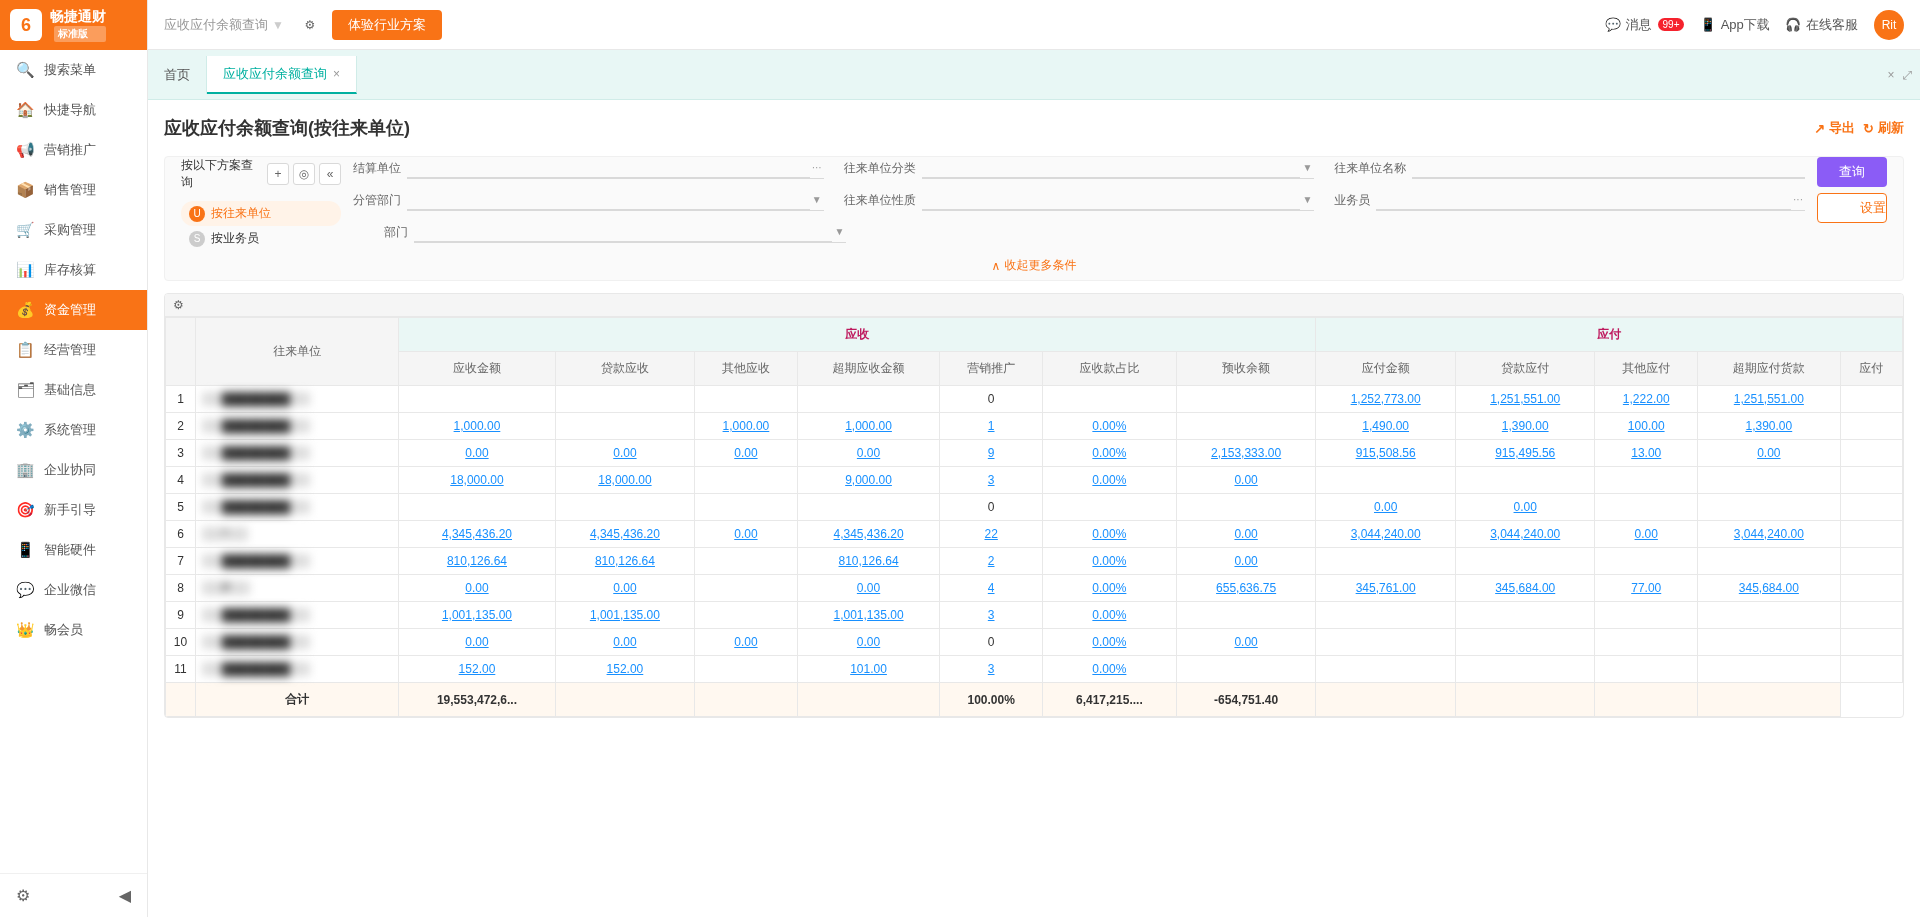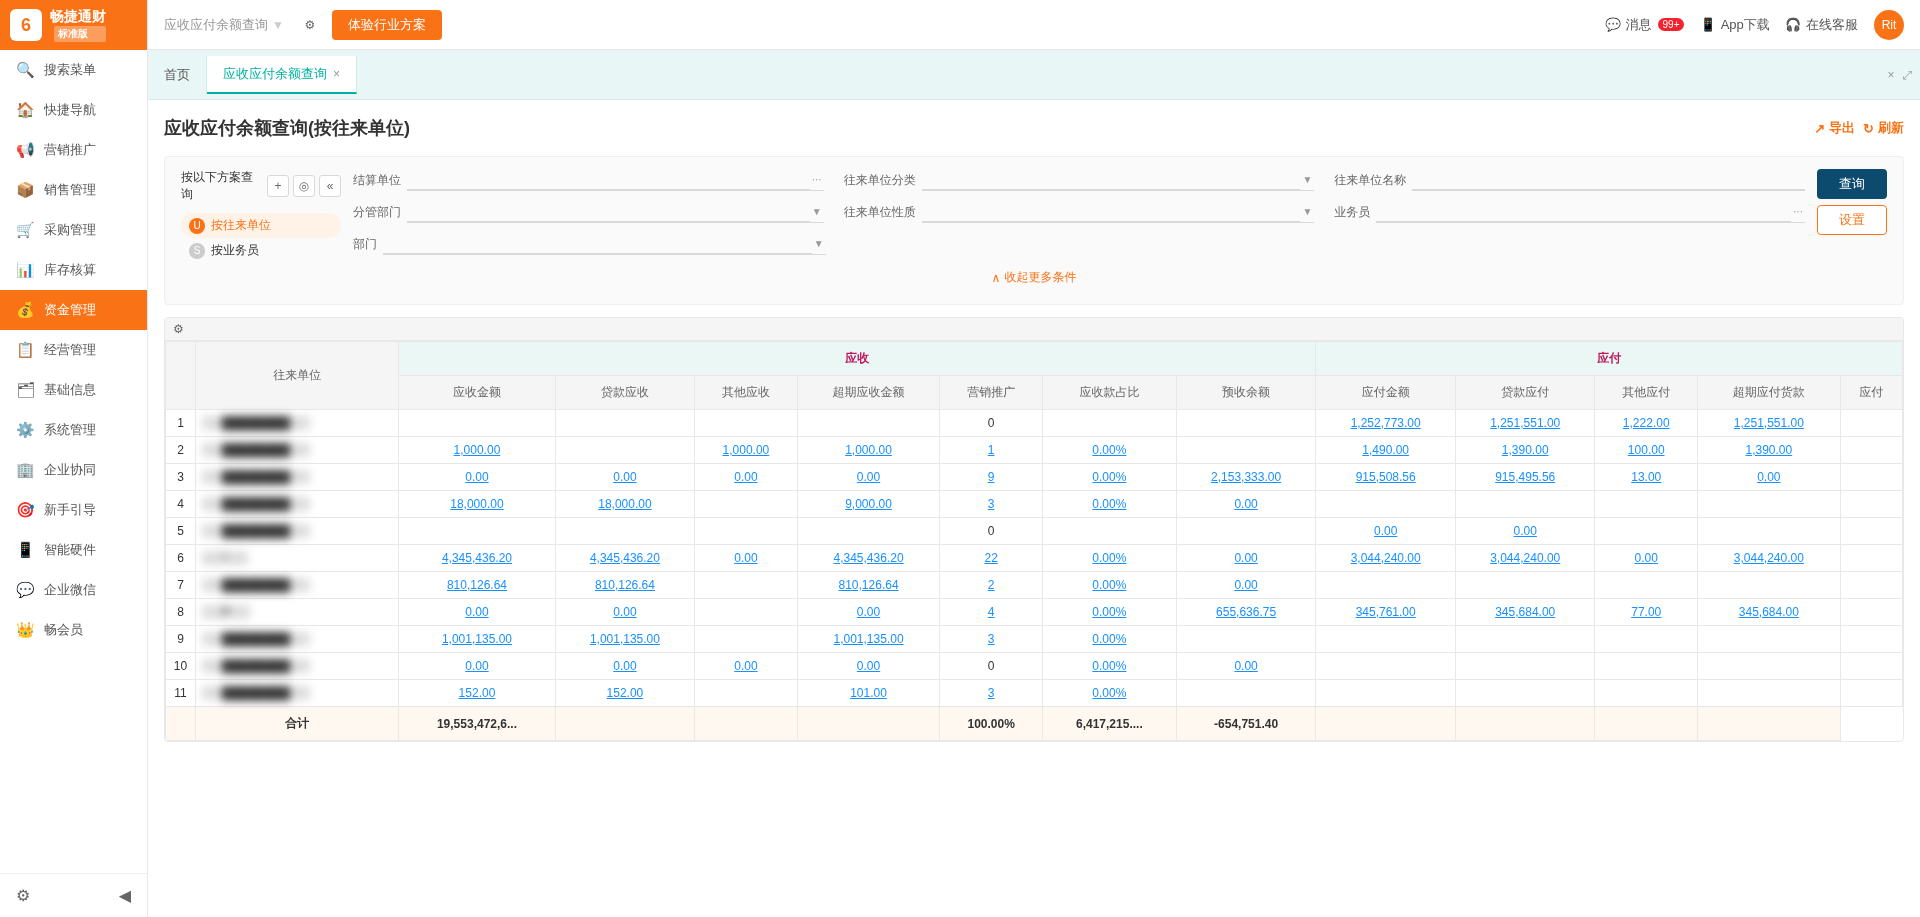--- a/index.html
+++ b/index.html
@@ -40,43 +40,43 @@
     
     .content { flex: 1; overflow: auto; background: #fff; margin: 0; }
     .content-inner { padding: 16px; }
 
     
     .page-title { font-size: 18px; font-weight: bold; color: #333; margin-bottom: 16px; display: flex; align-items: center; justify-content: space-between; }
     .page-title-actions { display: flex; gap: 8px; }
     .action-btn { display: flex; align-items: center; gap: 4px; color: #f97316; font-size: 13px; cursor: pointer; }
 
     
-    .filter-area { background: #fafafa; border: 1px solid #f0f0f0; border-radius: 4px; padding: 12px 16px; margin-bottom: 12px; }
+    .filter-area { background: #fafafa; border: 1px solid #f0f0f0; border-radius: 4px; padding: 0 16px; margin-bottom: 12px; }
     .filter-label-row { display: flex; align-items: center; gap: 8px; margin-bottom: 10px; flex-shrink: 0; }
     .filter-controls { display: flex; gap: 4px; }
     .filter-btn { width: 22px; height: 22px; border: 1px solid #d9d9d9; border-radius: 3px; display: flex; align-items: center; justify-content: center; cursor: pointer; background: #fff; font-size: 12px; color: #666; }
     .scheme-item { display: flex; align-items: center; gap: 6px; padding: 4px 8px; cursor: pointer; border-radius: 12px; font-size: 12px; }
     .scheme-item.active { background: #fff3e8; color: #f97316; }
     .scheme-item .dot { width: 14px; height: 14px; border-radius: 50%; display: flex; align-items: center; justify-content: center; font-size: 10px; color: #fff; }
     .scheme-item.active .dot { background: #f97316; }
     .scheme-item .dot2 { background: #ccc; }
     .filter-field-row { display: flex; align-items: center; gap: 20px; }
     .filter-field { display: flex; align-items: center; gap: 6px; flex: 1; }
     .filter-field label { color: #666; font-size: 12px; white-space: nowrap; flex-shrink: 0; }
     .filter-field .field-input { flex: 1; border: none; border-bottom: 1px solid #d9d9d9; padding: 3px 4px; font-size: 12px; background: transparent; outline: none; }
     .field-with-icon { display: flex; align-items: center; border: none; border-bottom: 1px solid #d9d9d9; flex: 1; }
     .field-with-icon input { flex: 1; border: none; outline: none; font-size: 12px; background: transparent; padding: 3px 4px; }
     .field-icon { color: #999; font-size: 10px; cursor: pointer; padding: 0 2px; }
 
     .collapse-bar { display: flex; justify-content: center; align-items: center; padding: 6px; cursor: pointer; color: #f97316; font-size: 12px; gap: 4px; }
 
     
     .query-actions { display: flex; flex-direction: column; gap: 6px; width: 70px; flex-shrink: 0; margin-left: 12px; }
-    .query-btn { background: #0c4a6e; color: #fff; border: none; padding: 6px 0; border-radius: 4px; cursor: pointer; font-size: 13px; text-align: center; }
-    .set-btn { background: #fff; color: #f97316; border: 1px solid #f97316; padding: 5px 0; border-radius: 4px; cursor: pointer; font-size: 13px; text-align: center; }
+    .query-btn { background: #8b5cf6; color: #fff; border: none; padding: 6px 0; border-radius: 4px; cursor: pointer; font-size: 13px; text-align: center; }
+    .set-btn { background: #fff; color: #f97316; border: 1px solid #f97316; padding: 5px 0; border-radius: 4px; cursor: pointer; font-size: 13px; text-align: right; }
 
     
     .table-container { border: 1px solid #e8e8e8; border-radius: 4px; overflow: hidden; }
     .table-wrap { overflow-x: auto; }
     table { width: 100%; border-collapse: collapse; font-size: 12px; }
     table thead tr { background: #f5f5f5; }
     table thead th { padding: 8px 6px; border: 1px solid #e8e8e8; font-weight: normal; color: #666; text-align: center; white-space: nowrap; }
     table thead th.group-header { background: #eaf7f5; color: #be185d; font-weight: bold; }
     table tbody tr { background: #fff; }
     table tbody td { padding: 6px 6px; border: 1px solid #e8e8e8; text-align: center; color: #333; white-space: nowrap; }
@@ -294,21 +294,21 @@
               <div class="filter-field">
                 <label>业务员</label>
                 <div class="field-with-icon">
                   <input type="text" class="field-input" placeholder="" style="">
                   <span class="field-icon">···</span>
                 </div>
               </div>
             </div>
 
             <div class="filter-field-row" style="margin-bottom:6px;">
-              <div class="filter-field" style="flex:0.33;">
+              <div class="filter-field" style="flex:0.33;margin-left:31px;">
                 <label>部门</label>
                 <div class="field-with-icon">
                   <input type="text" class="field-input" placeholder="" style="">
                   <span class="field-icon">▼</span>
                 </div>
               </div>
               <div style="flex:0.67;"></div>
             </div>
           </div>
 

